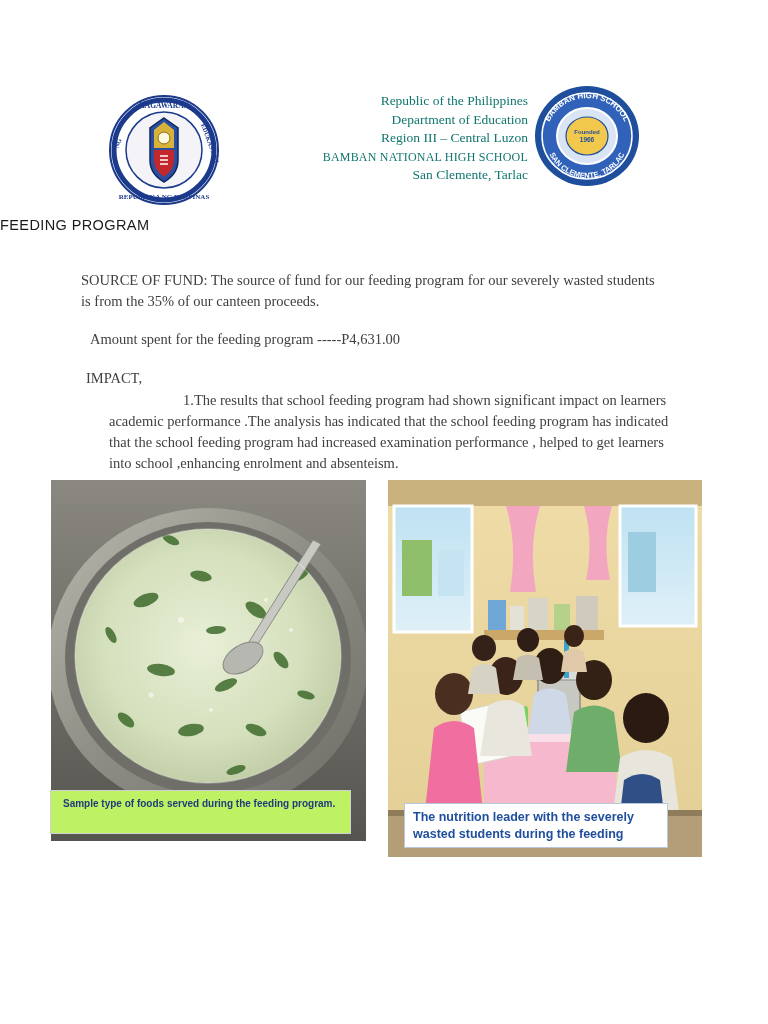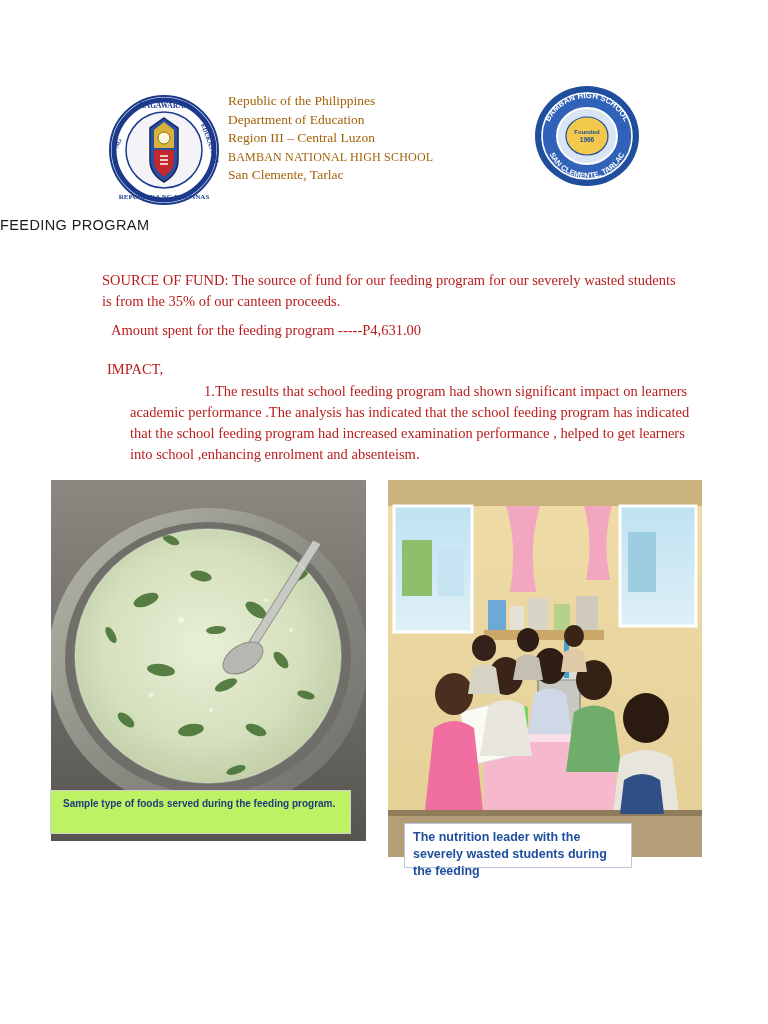--- a/index.html
+++ b/index.html
@@ -45,24 +45,24 @@
     top: 6px;
     width: 106px;
     height: 104px;
   }
 
   .header-text {
     position: absolute;
     left: 228px;
     top: 14px;
     width: 300px;
-    text-align: left;
+    text-align: right;
     font-size: 13.5px;
     line-height: 18.5px;
-    color: #a16207;
+    color: #0f766e;
   }
   .header-text div { white-space: nowrap; }
   .header-text .school {
     font-size: 12px;
     letter-spacing: .2px;
   }
 
   
   .doc-title {
     position: absolute;
@@ -72,30 +72,30 @@
     text-align: left;
     font-family: "Liberation Sans", sans-serif;
     font-size: 14.5px;
     letter-spacing: .4px;
     color: #1b1b1b;
   }
 
   
   .body-block {
     position: absolute;
-    left: 102px;
+    left: 81px;
     top: 270px;
     width: 596px;
     font-size: 14.5px;
     line-height: 21px;
-    color: #b91c1c;
+    color: #404040;
   }
   .para { margin: 0 0 0 0; }
   .p-source { width: 575px; }
-  .p-amount { margin-top: 8px; padding-left: 9px; }
+  .p-amount { margin-top: 17px; padding-left: 9px; }
   .p-impact { margin-top: 18px; padding-left: 5px; }
   .p-impact-body { margin-top: 1px; margin-left: 28px; }
   .p-impact-body .indent { display: inline-block; width: 74px; }
   .p-pictorials { margin-top: 27px; }
 
   
   .img-left {
     position: absolute;
     left: 51px;
     top: 480px;
@@ -131,26 +131,25 @@
     font-size: 10px;
     font-weight: bold;
     color: #1f3d7a;
     line-height: 13px;
   }
 
   .caption-right {
     position: absolute;
     left: 404px;
     top: 803px;
-    width: 228px;
+    width: 264px;
     height: 45px;
     background: #ffffff;
     border: 1px solid #b8c7dd;
     box-sizing: border-box;
-    margin-top: 20px;
   }
   .caption-right span {
     display: block;
     padding: 5px 8px 0 8px;
     font-family: "Liberation Sans", sans-serif;
     font-size: 12.5px;
     font-weight: bold;
     color: #1f4e9c;
     line-height: 17px;
   }

